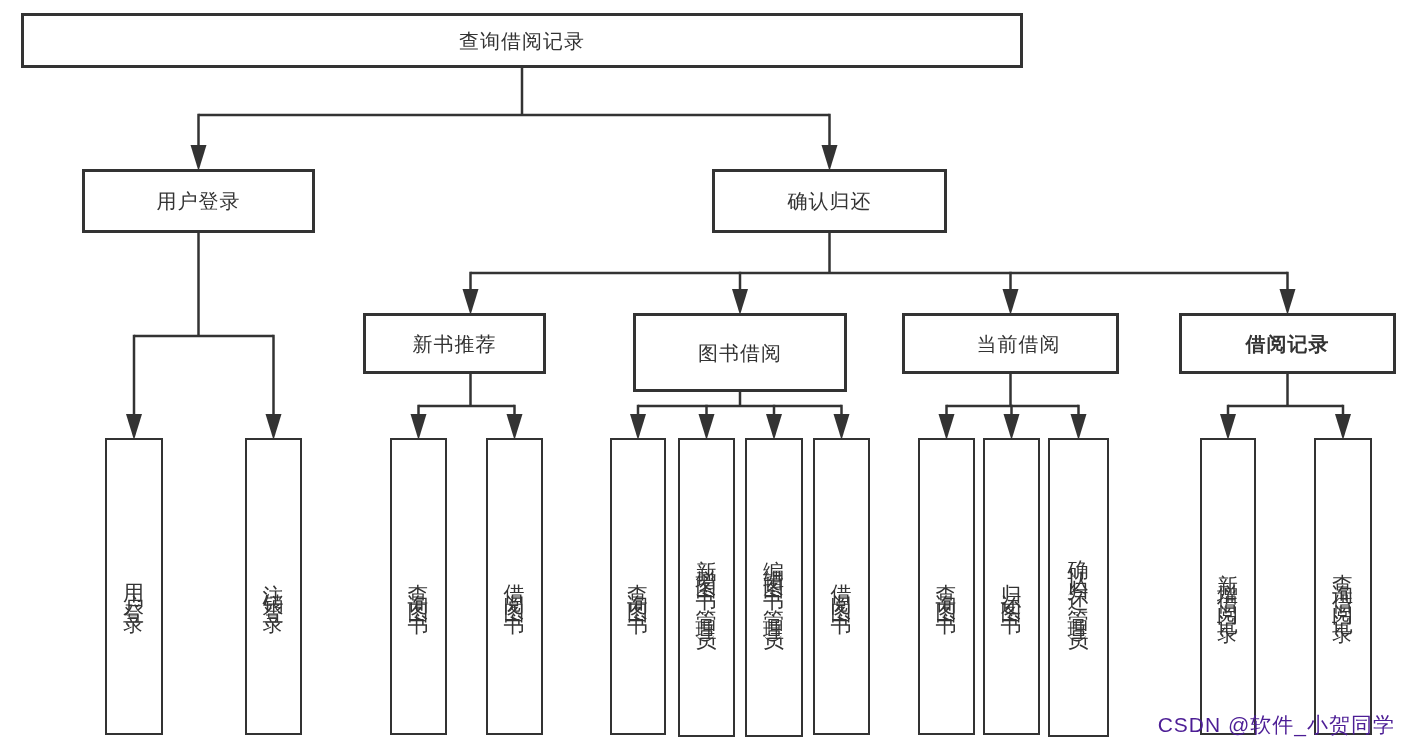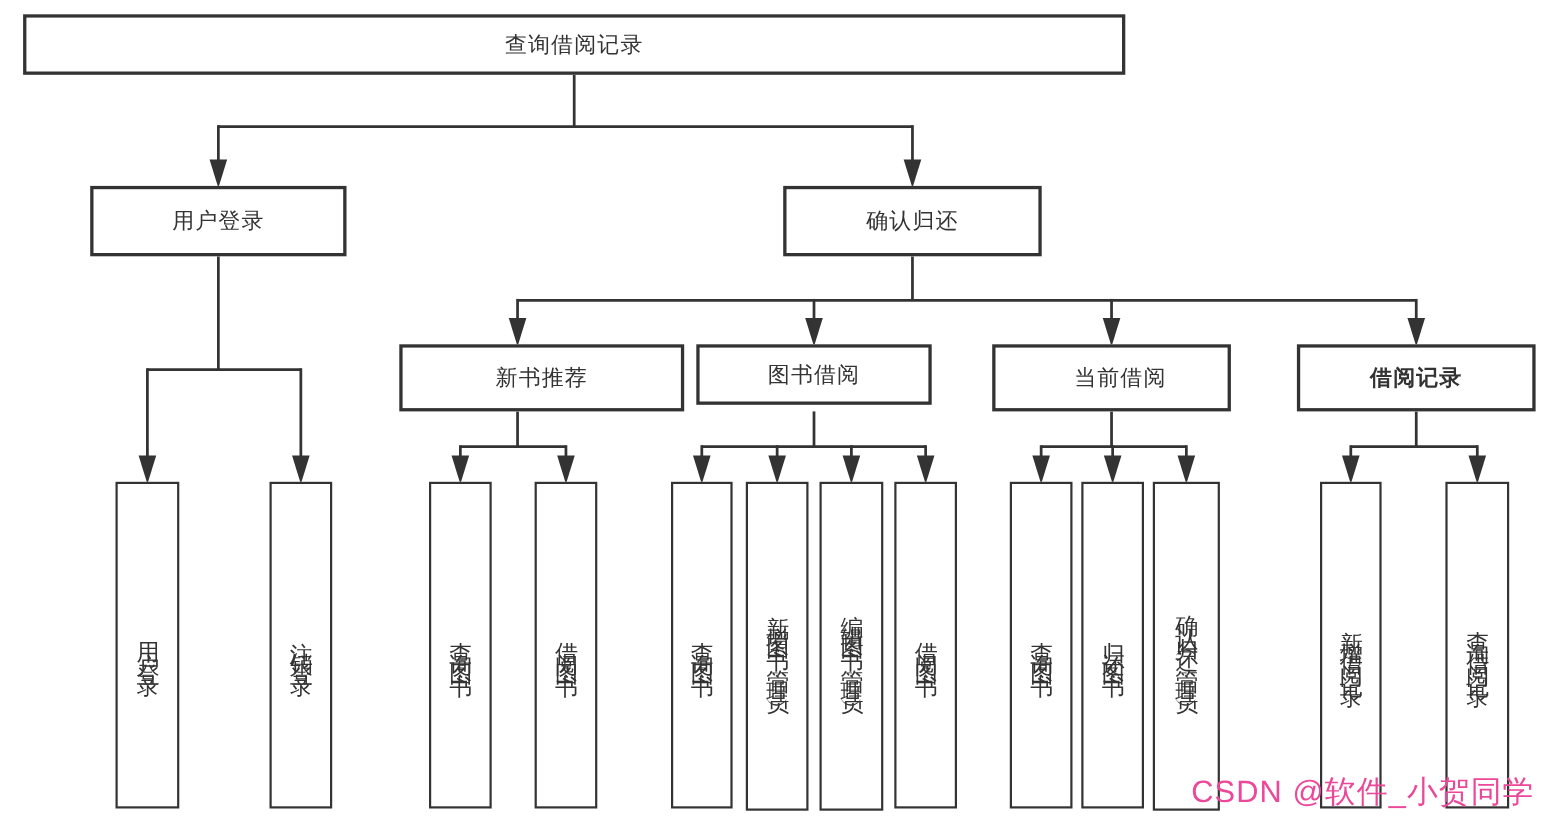--- a/index.html
+++ b/index.html
@@ -45,23 +45,23 @@
     writing-mode: vertical-rl;
     text-orientation: mixed;
     font-size: 21px;
     letter-spacing: 10px;
   }
   .watermark {
     position: absolute;
     right: 10px;
     bottom: 8px;
     z-index: 3;
-    font-size: 28px;
+    font-size: 21px;
     letter-spacing: 1px;
-    color: #ec4899;
+    color: #4c1d95;
     white-space: nowrap;
     pointer-events: none;
   }
 </style>
 </head>
 <body>
 
 <div class="stage">
   <svg class="connectors" width="1405" height="747" viewBox="0 0 1405 747" xmlns="http://www.w3.org/2000/svg">
       <line x1="522" y1="68" x2="522" y2="115" stroke="#333333" stroke-width="2.5"></line>
@@ -114,22 +114,22 @@
       <line x1="1228" y1="406" x2="1343" y2="406" stroke="#333333" stroke-width="2.5"></line>
       <line x1="1228" y1="404.75" x2="1228" y2="420" stroke="#333333" stroke-width="2.5"></line>
       <polygon points="1228,440 1220,414 1236,414" fill="#333333"></polygon>
       <line x1="1343" y1="404.75" x2="1343" y2="420" stroke="#333333" stroke-width="2.5"></line>
       <polygon points="1343,440 1335,414 1351,414" fill="#333333"></polygon>
     </svg>
 
   <div class="node h" style="left: 21px; top: 13px; width: 1002px; height: 55px;">查询借阅记录</div>
     <div class="node h" style="left: 82px; top: 169px; width: 233px; height: 64px;">用户登录</div>
     <div class="node h" style="left: 712px; top: 169px; width: 235px; height: 64px;">确认归还</div>
-    <div class="node h" style="left: 363px; top: 313px; width: 259px; height: 61px;">新书推荐</div>
-    <div class="node h" style="left: 633px; top: 313px; width: 214px; height: 55px;">图书借阅</div>
+    <div class="node h" style="left: 363px; top: 313px; width: 183px; height: 61px;">新书推荐</div>
+    <div class="node h" style="left: 633px; top: 313px; width: 214px; height: 79px;">图书借阅</div>
     <div class="node h" style="left: 902px; top: 313px; width: 217px; height: 61px; padding-left: 16px;">当前借阅</div>
     <div class="node h" style="left: 1179px; top: 313px; width: 217px; height: 61px; font-weight: bold;">借阅记录</div>
     <div class="node v" style="left: 105px; top: 438px; width: 58px; height: 297px;">用户登录</div>
     <div class="node v" style="left: 245px; top: 438px; width: 57px; height: 297px;">注销登录</div>
     <div class="node v" style="left: 390px; top: 438px; width: 57px; height: 297px;">查询图书</div>
     <div class="node v" style="left: 486px; top: 438px; width: 57px; height: 297px;">借阅图书</div>
     <div class="node v" style="left: 610px; top: 438px; width: 56px; height: 297px;">查询图书</div>
     <div class="node v" style="left: 678px; top: 438px; width: 57px; height: 299px;">新增图书（管理员）</div>
     <div class="node v" style="left: 745px; top: 438px; width: 58px; height: 299px;">编辑图书（管理员）</div>
     <div class="node v" style="left: 813px; top: 438px; width: 57px; height: 297px;">借阅图书</div>

